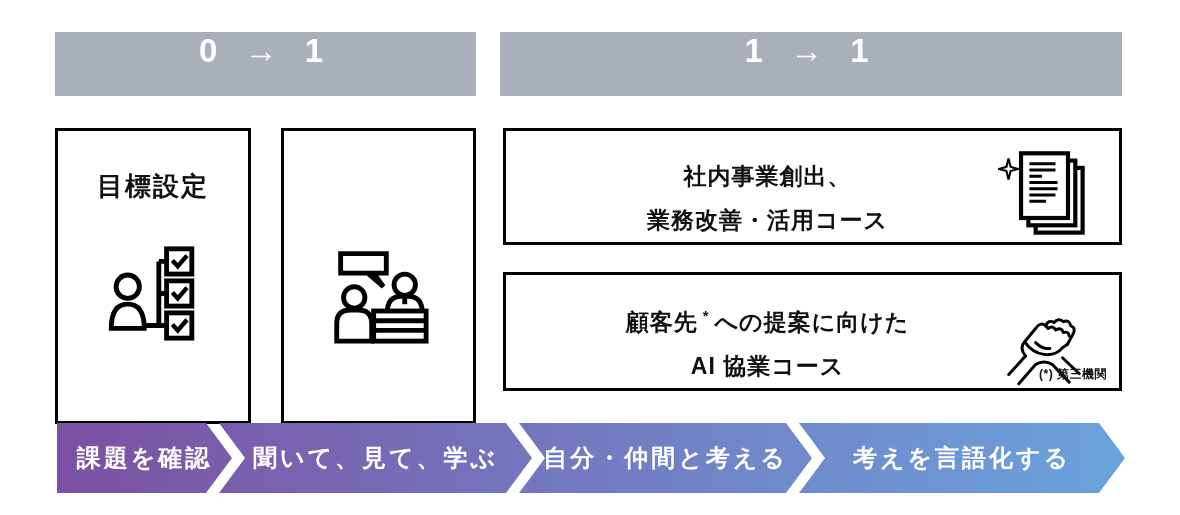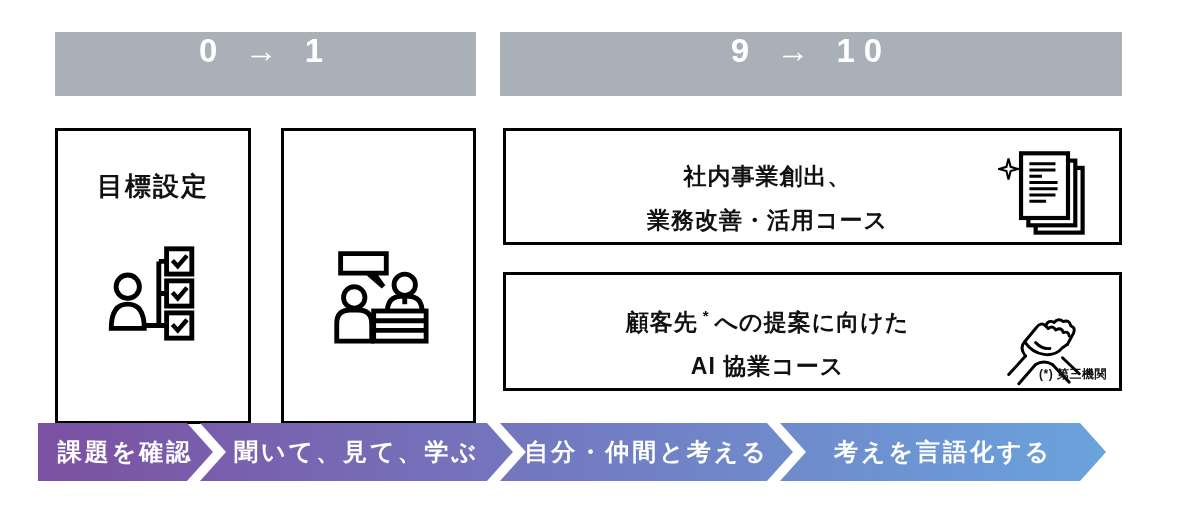--- a/index.html
+++ b/index.html
@@ -45,21 +45,21 @@
     line-height:44px; letter-spacing:1px; padding-left:60px;
   }
   .wicon { flex:0 0 150px; display:flex; justify-content:center; align-items:center; }
   .asterisk { font-size:15px; vertical-align:super; padding:0 5px; }
   .footnote {
     position:absolute; right:12px; bottom:5px;
     font-size:12px; font-weight:700; letter-spacing:0.5px;
   }
 
   
-  .process { position:absolute; left:38px; top:423px; width:1068px; height:58px; }
+  .process { position:absolute; left:57px; top:423px; width:1068px; height:70px; }
   .seg {
     position:absolute; top:0; height:100%;
     display:flex; align-items:center; justify-content:center;
     color:#fff; font-size:24px; font-weight:700; letter-spacing:3px;
     background-image:linear-gradient(90deg,#7c50a2 0%,#7379c0 48%,#6aa3dc 100%);
     background-size:1068px 100%; background-repeat:no-repeat;
   }
   .seg-first { clip-path:polygon(0 0, calc(100% - 26px) 0, 100% 50%, calc(100% - 26px) 100%, 0 100%); }
   .seg-next  { clip-path:polygon(0 0, calc(100% - 26px) 0, 100% 50%, calc(100% - 26px) 100%, 0 100%, 26px 50%); }
   .seg1 { left:0;     width:175px; background-position:0 0; }
@@ -71,21 +71,21 @@
 </style>
 </head>
 <body>
 
 <div class="canvas">
 
   <div class="hbar hbar1">
     <span>0 → 1</span>
   </div>
   <div class="hbar hbar2">
-    <span>9 → 10</span>
+    <span>1 → 1</span>
   </div>
 
   <div class="card card1">
     <div class="card-title">目標設定</div>
     <svg class="card-icon" width="100" height="100" viewBox="0 0 100 103">
       <g fill="none" stroke="#000" stroke-width="5">
         <circle cx="24" cy="45" r="12"></circle>
         <path d="M7 88 Q7 63 24 63 Q41 63 41 88 Z"></path>
         <path d="M41 85 H56 M56 85 V19 M56 19 H64 M56 52 H64 M56 85 H64"></path>
         <rect x="64" y="6" width="26" height="26"></rect>

